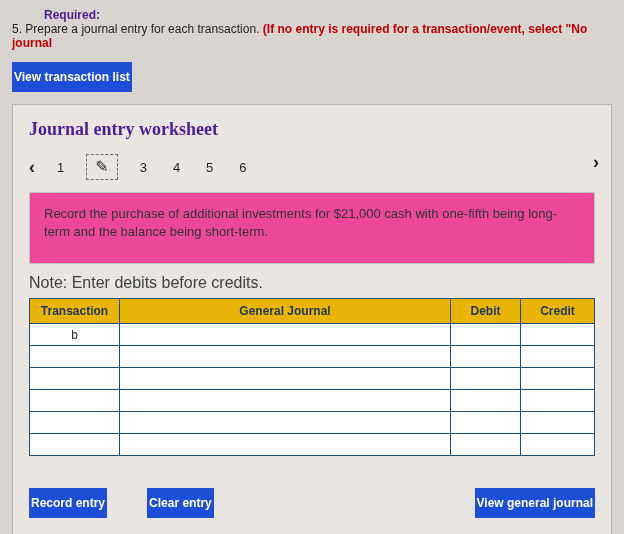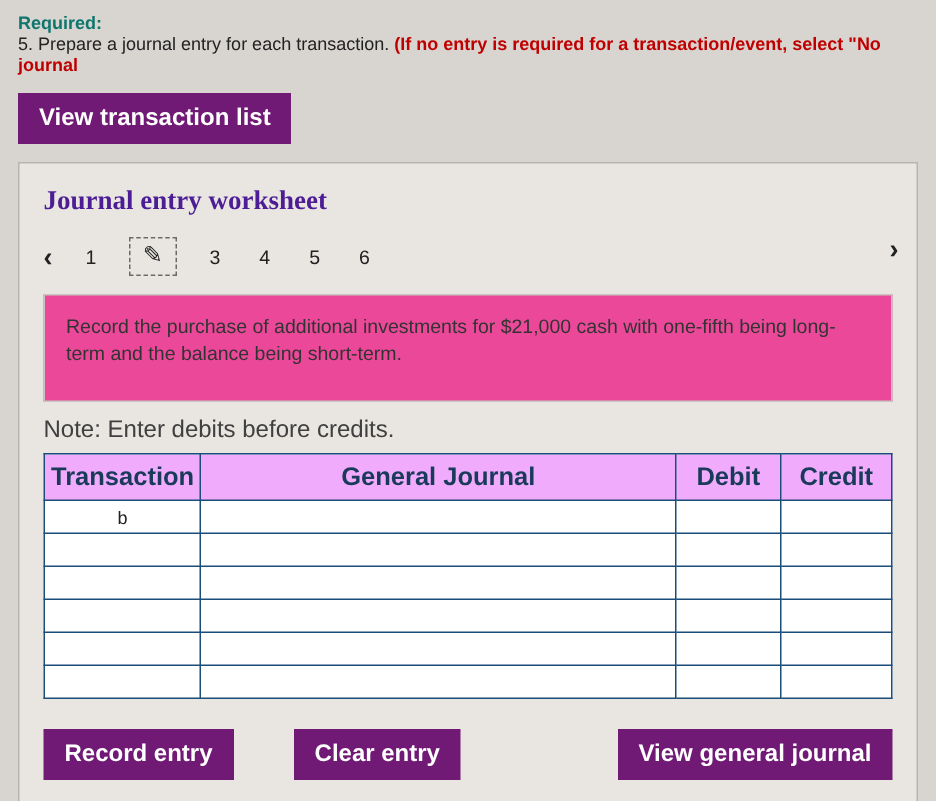--- a/index.html
+++ b/index.html
@@ -6,31 +6,31 @@
   body {
     font-family: Arial, Helvetica, sans-serif;
     font-size: 12px;
     background: #d8d5d0;
     width: 624px;
     height: 534px;
     overflow: hidden;
     color: #222;
   }
   .required-block { padding: 8px 12px 6px 12px; }
-  .required-label { font-weight: bold; font-size: 12px; color: #0f766e; }
+  .required-label { font-weight: bold; font-size: 12px; color: #4c1d95; margin-left: 32px; }
   .required-text { font-size: 12px; color: #222; display: inline; }
   .required-red { color: #c00000; font-weight: bold; display: inline; }
 
   .btn {
     display: inline-block;
-    background: #701a75;
+    background: #1d4ed8;
     color: #fff;
     font-weight: bold;
-    font-size: 16px;
-    padding: 8px 14px;
+    font-size: 12px;
+    padding: 8px 2px;
     border: none;
     cursor: pointer;
   }
   .btn-view-list { margin: 6px 0 0 12px; }
 
   .worksheet-wrap {
     margin: 12px 12px 0 12px;
     border: 1px solid #b8b5b0;
     background: #e9e6e1;
     padding: 14px 16px 16px 16px;
@@ -85,46 +85,46 @@
     font-size: 16px;
     margin: 2px 0 6px 0;
   }
 
   table.journal {
     width: 100%;
     border-collapse: collapse;
     background: #fff;
   }
   table.journal th {
-    background: #f0abfc;
+    background: #eab308;
     border: 1px solid #1a4d7a;
     color: #1a3a5a;
     font-weight: bold;
-    font-size: 17px;
+    font-size: 12px;
     padding: 5px 4px;
     text-align: center;
   }
   table.journal td {
     border: 1px solid #1a4d7a;
     height: 22px;
     padding: 2px 4px;
     font-size: 12px;
     text-align: center;
     background: #fff;
   }
   table.journal .col-trans { width: 90px; }
   table.journal .col-gj { width: auto; }
   table.journal .col-debit { width: 70px; }
   table.journal .col-credit { width: 74px; }
 
   .btn-row {
     display: flex;
     justify-content: space-between;
     align-items: center;
-    margin-top: 20px;
+    margin-top: 32px;
   }
   .btn-row .left-btns { display: flex; gap: 40px; }
 </style>
 </head>
 <body>
 
 
 
 <div class="required-block">
   <div class="required-label">Required:</div>

